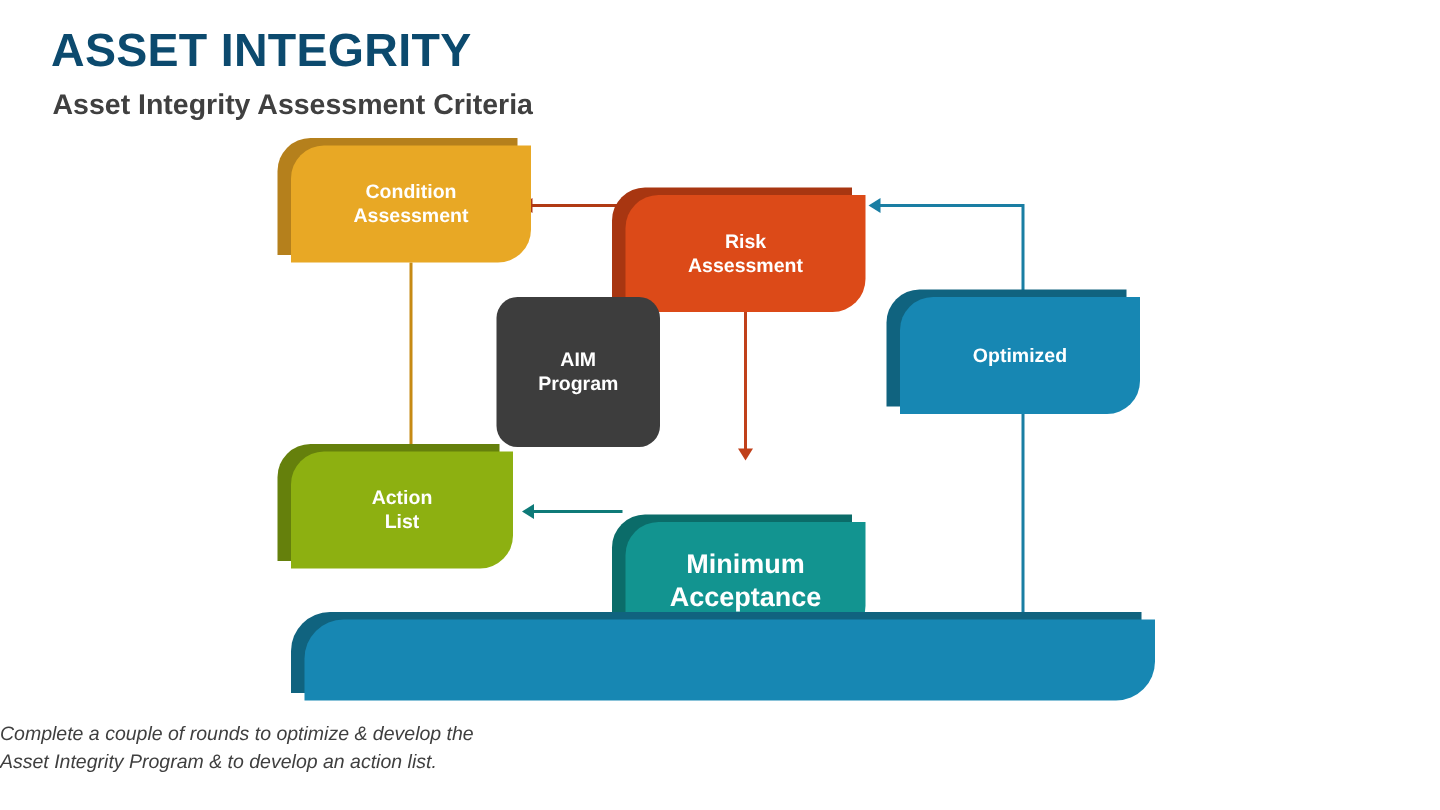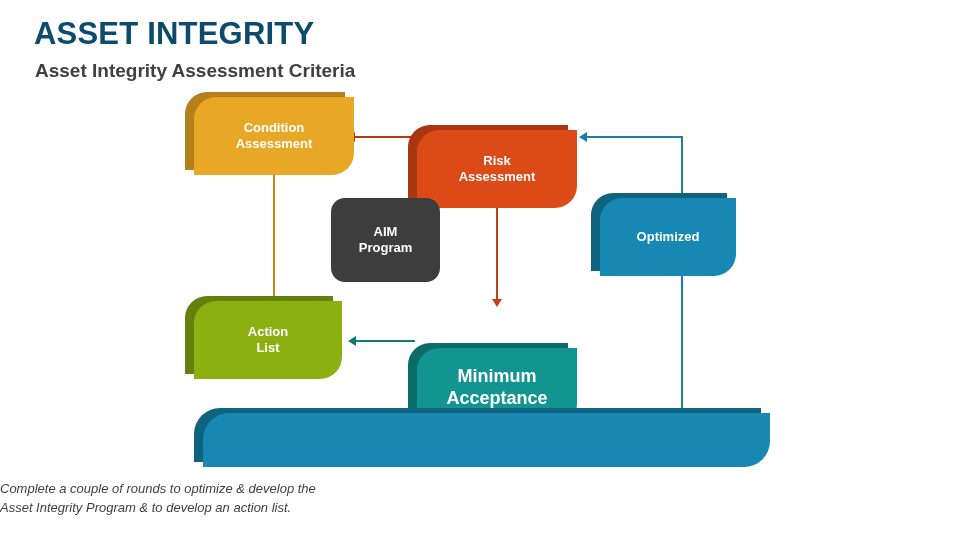--- a/index.html
+++ b/index.html
@@ -121,26 +121,26 @@
 Assessment</div>
   </div>
 
   <div class="node" id="n-risk" style="left:417px;top:97px;width:160px;height:78px;font-size:13px;margin-top:33px;">
     <div class="shade" style="background: rgb(168, 54, 17);"></div>
     <div class="face" style="background: rgb(220, 74, 24);"></div>
     <div class="lbl">Risk
 Assessment</div>
   </div>
 
-  <div class="plain" id="n-aim" style="left: 331px; top: 198px; width: 109px; height: 84px; font-size: 13px; background: rgb(61, 61, 61);">
+  <div class="plain" id="n-aim" style="left: 331px; top: 198px; width: 109px; height: 100px; font-size: 13px; background: rgb(61, 61, 61);">
     <div class="lbl">AIM
 Program</div>
   </div>
 
-  <div class="node" id="n-optimized" style="left:600px;top:198px;width:136px;height:78px;font-size:13px;">
+  <div class="node" id="n-optimized" style="left:600px;top:198px;width:160px;height:78px;font-size:13px;">
     <div class="shade" style="background: rgb(16, 99, 127);"></div>
     <div class="face" style="background: rgb(23, 135, 179);"></div>
     <div class="lbl">Optimized</div>
   </div>
 
   <div class="node" id="n-action" style="left:194px;top:301px;width:148px;height:78px;font-size:13px;">
     <div class="shade" style="background: rgb(101, 128, 12);"></div>
     <div class="face" style="background: rgb(141, 176, 17);"></div>
     <div class="lbl">Action
 List</div>

